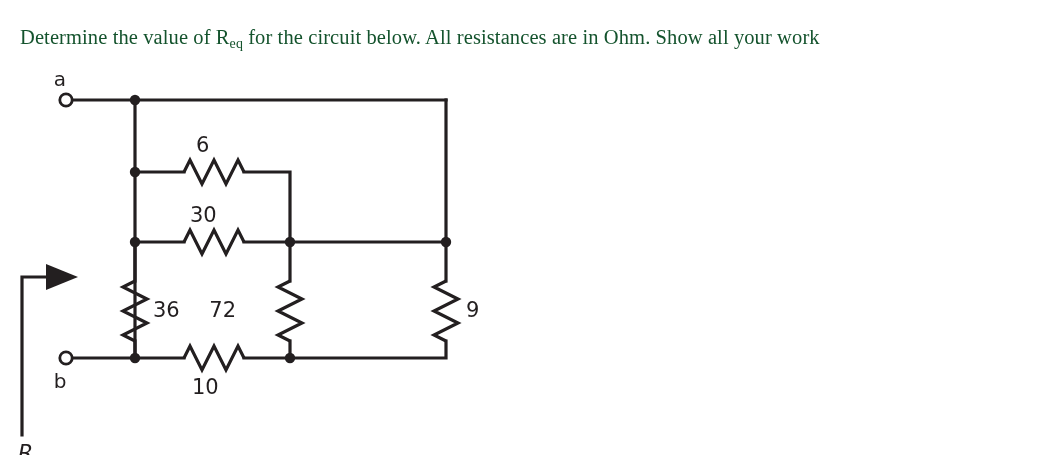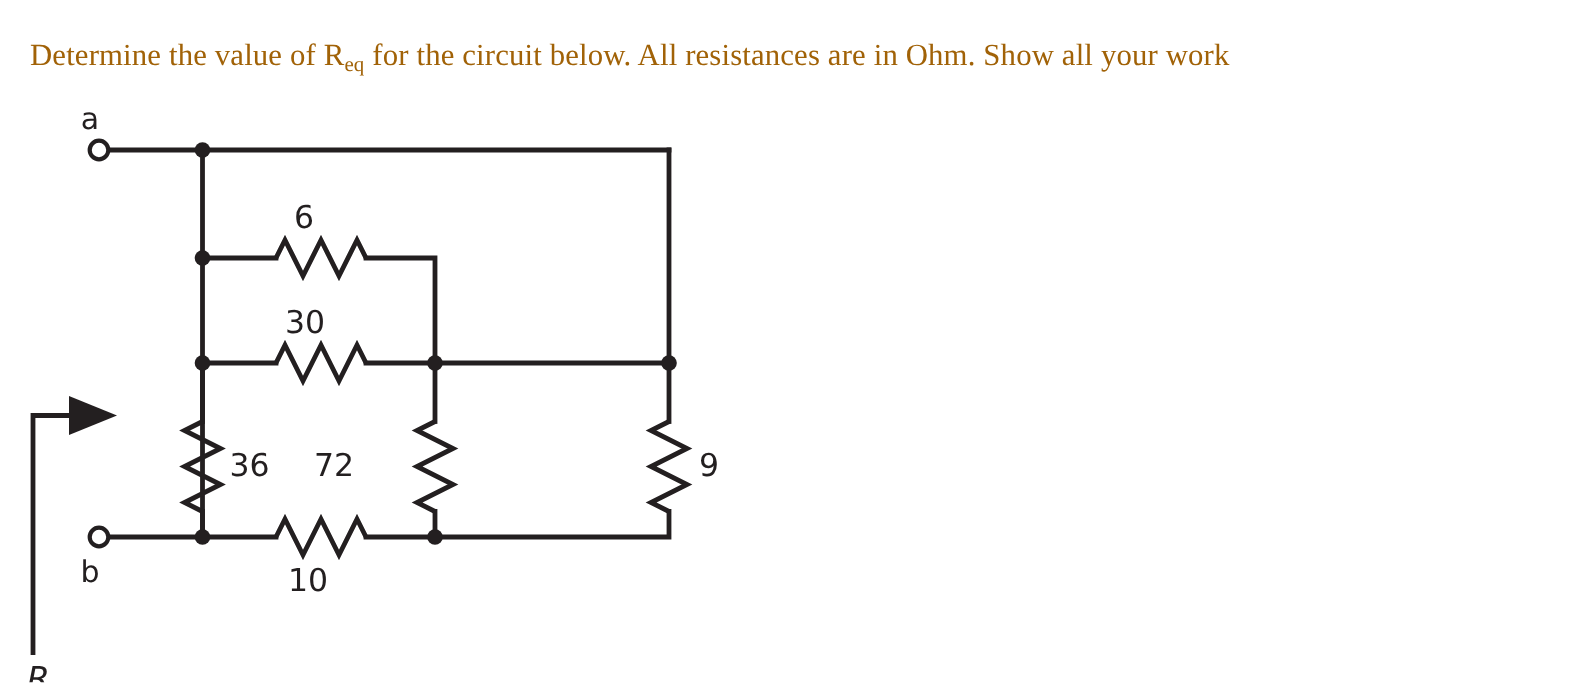--- a/index.html
+++ b/index.html
@@ -14,21 +14,21 @@
     font-family: "Liberation Sans", sans-serif;
     overflow: hidden;
   }
   #problem-statement {
     position: absolute;
     left: 20px;
     top: 26px;
     width: 1030px;
     font-family: "Liberation Serif", serif;
     font-size: 20.5px;
-    color: #a16207;
+    color: #14532d;
     white-space: nowrap;
     letter-spacing: 0.1px;
   }
   #problem-statement sub {
     font-size: 0.68em;
     vertical-align: baseline;
     position: relative;
     top: 0.28em;
   }
   #circuit-figure {

